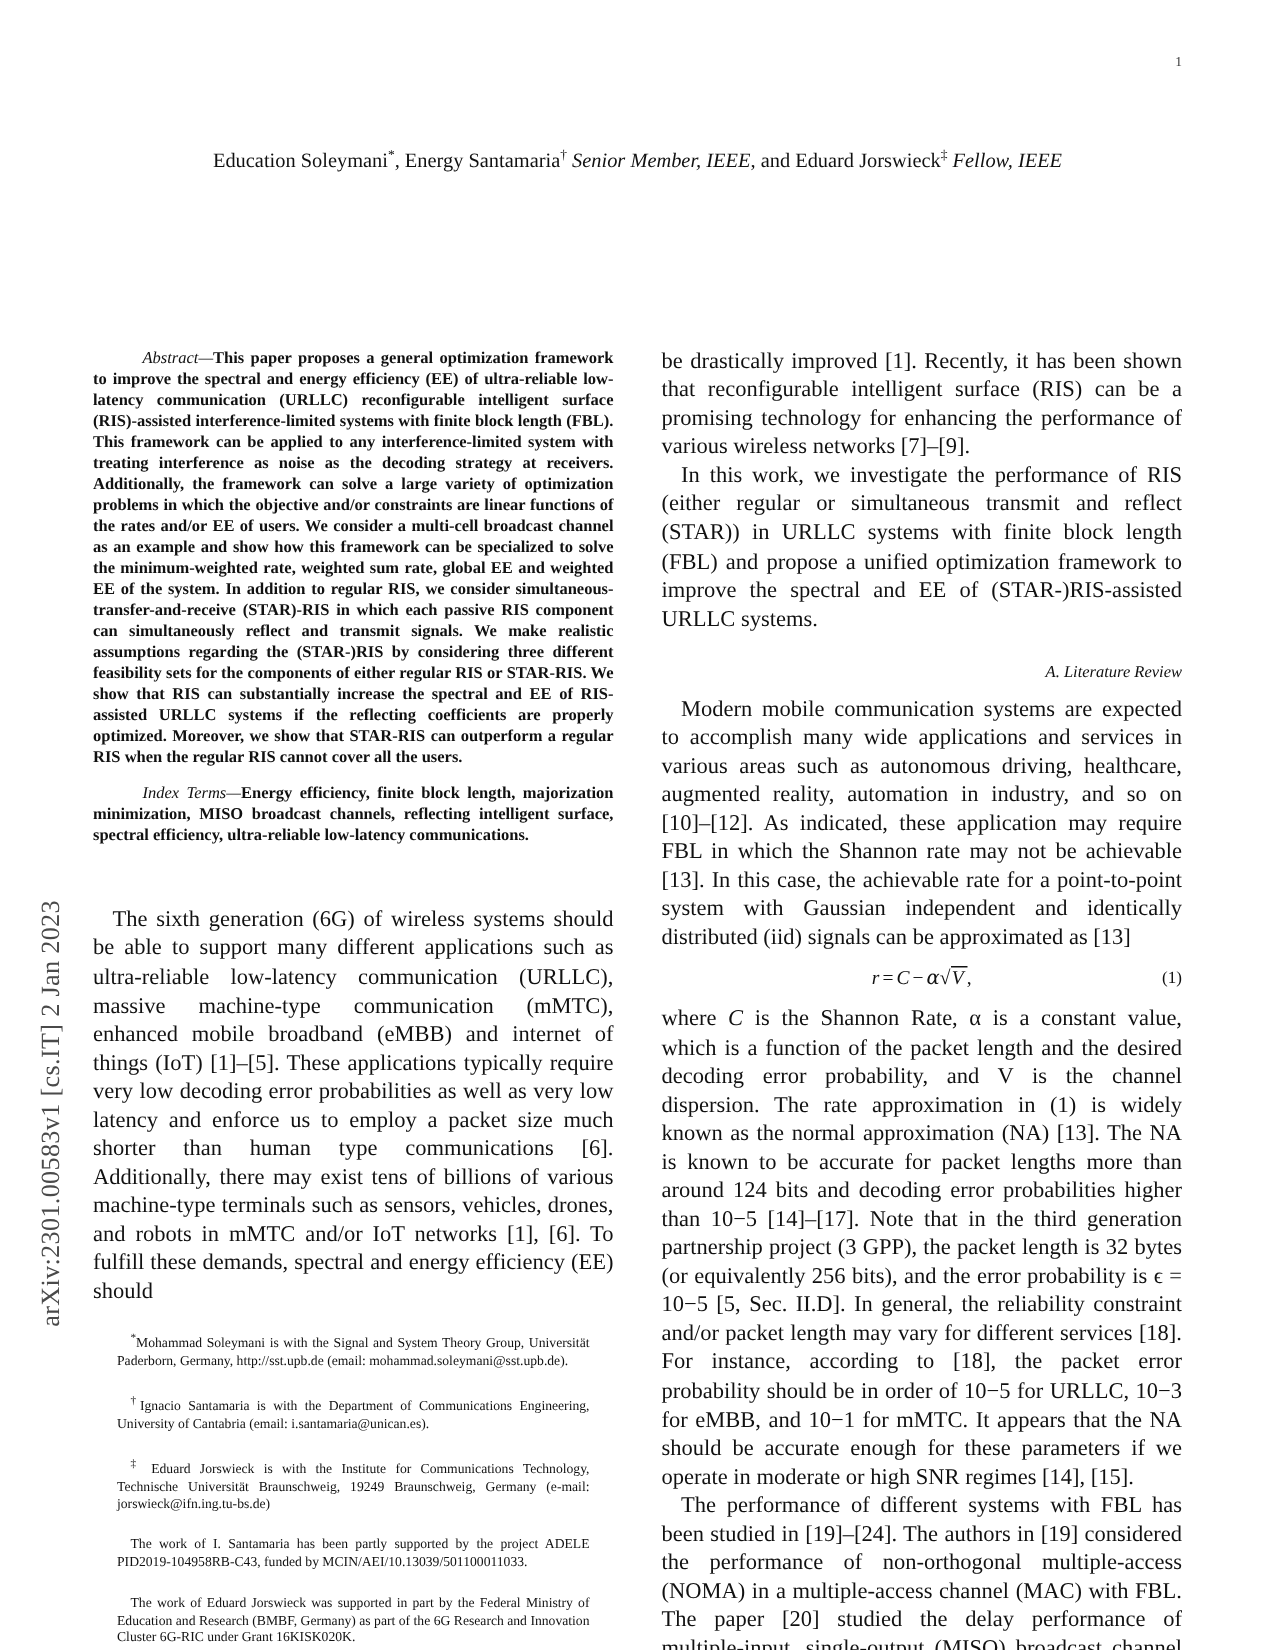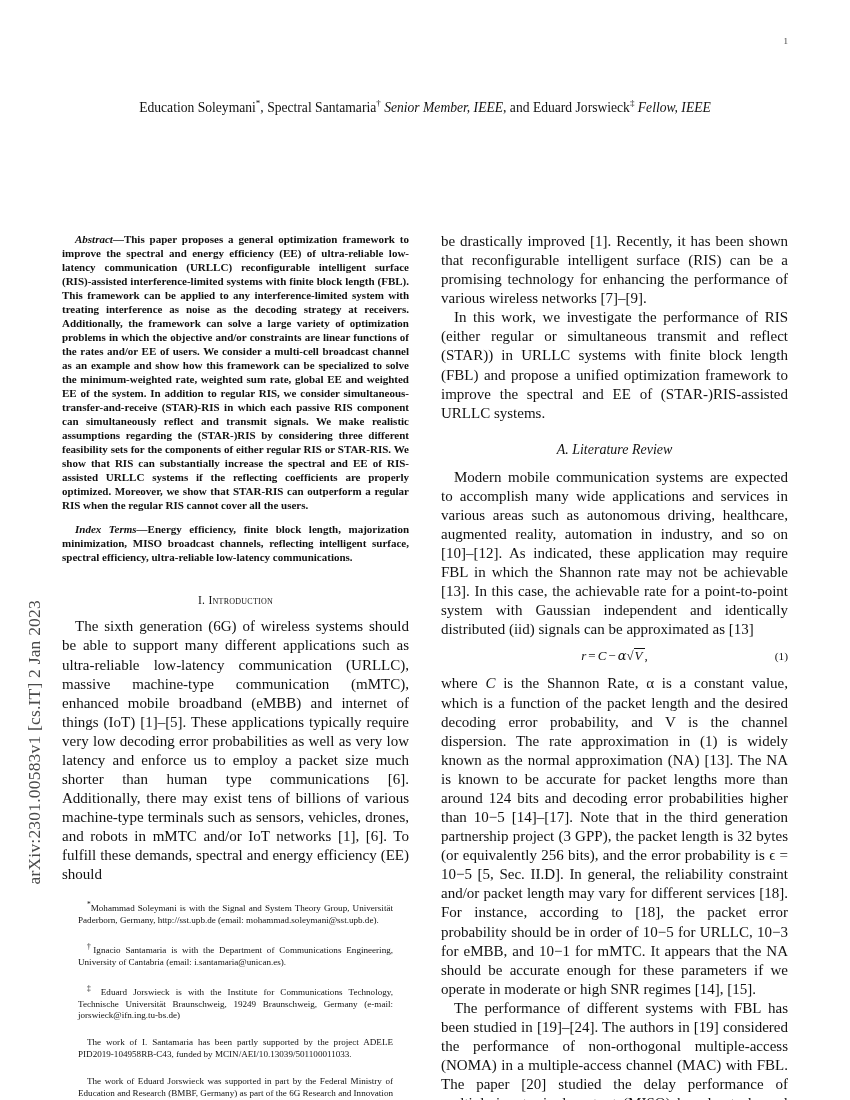--- a/index.html
+++ b/index.html
@@ -107,40 +107,41 @@
   p.abstract {
     margin: 0;
     font-size: 11.0px;
     font-weight: bold;
     line-height: 1.275;
     text-align: justify;
     text-indent: 13px;
   }
   p.abstract .lead {
     font-style: italic;
-    font-weight: bold;
+    font-weight: normal;
+    margin-left: 20px;
   }
   .gap-sm { height: 10px; }
   .gap-md { height: 19px; }
   .gap-lg { height: 30px; }
 
   h2.section-head {
     margin: 0;
     font-size: 11.6px;
     font-weight: normal;
     text-align: center;
     font-variant: small-caps;
     letter-spacing: 0.25px;
   }
   h3.subsection-head {
     margin: 0;
-    font-size: 14px;
-    font-weight: normal;
-    font-style: italic;
-    text-align: center;
+    font-size: 11px;
+    font-weight: normal;
+    font-style: italic;
+    text-align: right;
     font-family: Liberation Serif, serif;
   }
 
   
   .equation-row {
     position: relative;
     text-align: center;
     font-size: 13px;
     margin: 9px 0 10px 0;
     font-family: "Liberation Serif", "DejaVu Serif", serif;
@@ -188,37 +189,36 @@
 <body>
 
 <div id="arxiv-stamp">
   <div class="stamp-text">arXiv:2301.00583v1  [cs.IT]  2 Jan 2023</div>
 </div>
 
 <div id="page-number">1</div>
 
 <div id="title-block">
   <div id="author-line">
-    <span>Education Soleymani</span><span class="sup">*</span><span>, </span><span>Spectral Santamaria</span><span class="sup">†</span> <span class="it">Senior Member, IEEE</span><span>, and </span><span>Eduard Jorswieck</span><span class="sup">‡</span> <span class="it">Fellow, IEEE</span>
+    <span>Education Soleymani</span><span class="sup">*</span><span>, </span><span>Energy Santamaria</span><span class="sup">†</span> <span class="it">Senior Member, IEEE</span><span>, and </span><span>Eduard Jorswieck</span><span class="sup">‡</span> <span class="it">Fellow, IEEE</span>
   </div>
 </div>
 
 <div id="columns">
 
   <div class="column" id="col-left">
 
     <p class="abstract"><span class="lead">Abstract—</span><span>This paper proposes a general optimization framework to improve the spectral and energy efficiency (EE) of ultra-reliable low-latency communication (URLLC) reconfigurable intelligent surface (RIS)-assisted interference-limited systems with finite block length (FBL). This framework can be applied to any interference-limited system with treating interference as noise as the decoding strategy at receivers. Additionally, the framework can solve a large variety of optimization problems in which the objective and/or constraints are linear functions of the rates and/or EE of users. We consider a multi-cell broadcast channel as an example and show how this framework can be specialized to solve the minimum-weighted rate, weighted sum rate, global EE and weighted EE of the system. In addition to regular RIS, we consider simultaneous-transfer-and-receive (STAR)-RIS in which each passive RIS component can simultaneously reflect and transmit signals. We make realistic assumptions regarding the (STAR-)RIS by considering three different feasibility sets for the components of either regular RIS or STAR-RIS. We show that RIS can substantially increase the spectral and EE of RIS-assisted URLLC systems if the reflecting coefficients are properly optimized. Moreover, we show that STAR-RIS can outperform a regular RIS when the regular RIS cannot cover all the users.</span></p>
 
     <div class="gap-sm"></div>
 
     <p class="abstract"><span class="lead">Index Terms—</span><span>Energy efficiency, finite block length, majorization minimization, MISO broadcast channels, reflecting intelligent surface, spectral efficiency, ultra-reliable low-latency communications.</span></p>
 
     <div class="gap-lg"></div>
 
-    <h2 class="section-head">I.  Introduction</h2>
 
     <div class="gap-sm"></div>
 
     <p class="body">The sixth generation (6G) of wireless systems should be able to support many different applications such as ultra-reliable low-latency communication (URLLC), massive machine-type communication (mMTC), enhanced mobile broadband (eMBB) and internet of things (IoT) [1]–[5]. These applications typically require very low decoding error probabilities as well as very low latency and enforce us to employ a packet size much shorter than human type communications [6]. Additionally, there may exist tens of billions of various machine-type terminals such as sensors, vehicles, drones, and robots in mMTC and/or IoT networks [1], [6]. To fulfill these demands, spectral and energy efficiency (EE) should</p>
 
     <div id="footnotes">
       <p class="footnote"><span class="fn-mark">*</span><span>Mohammad Soleymani is with the Signal and System Theory Group, Universität Paderborn, Germany, http://sst.upb.de (email: mohammad.soleymani@sst.upb.de).</span></p>
       <p class="footnote"><span class="fn-mark">†</span><span>Ignacio Santamaria is with the Department of Communications Engineering, University of Cantabria (email: i.santamaria@unican.es).</span></p>
       <p class="footnote"><span class="fn-mark">‡</span><span> Eduard Jorswieck is with the Institute for Communications Technology, Technische Universität Braunschweig, 19249 Braunschweig, Germany (e-mail: jorswieck@ifn.ing.tu-bs.de)</span></p>
       <p class="footnote"><span>The work of I. Santamaria has been partly supported by the project ADELE PID2019-104958RB-C43, funded by MCIN/AEI/10.13039/501100011033.</span></p>

